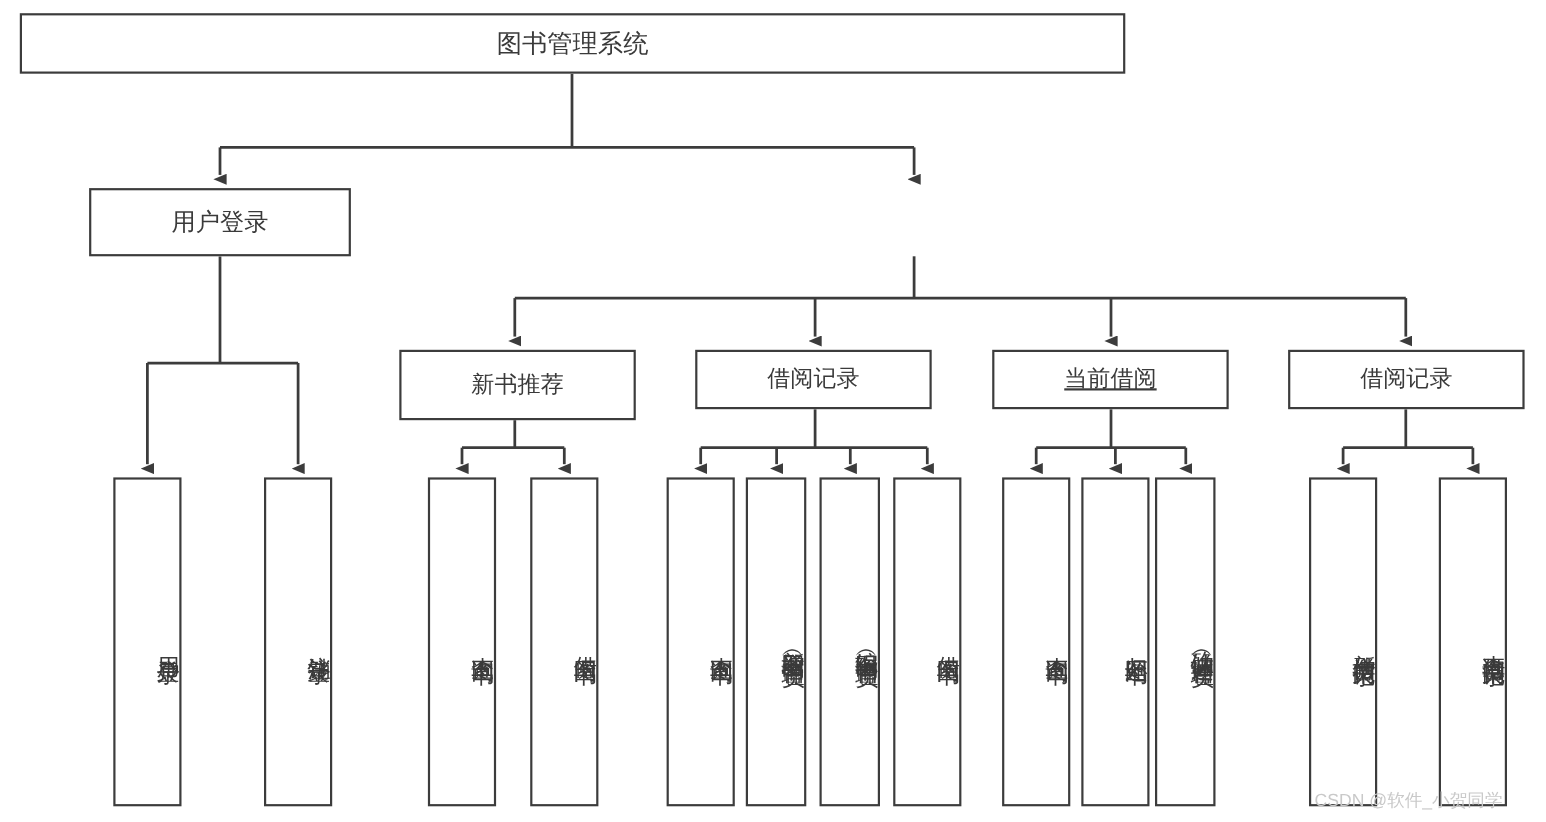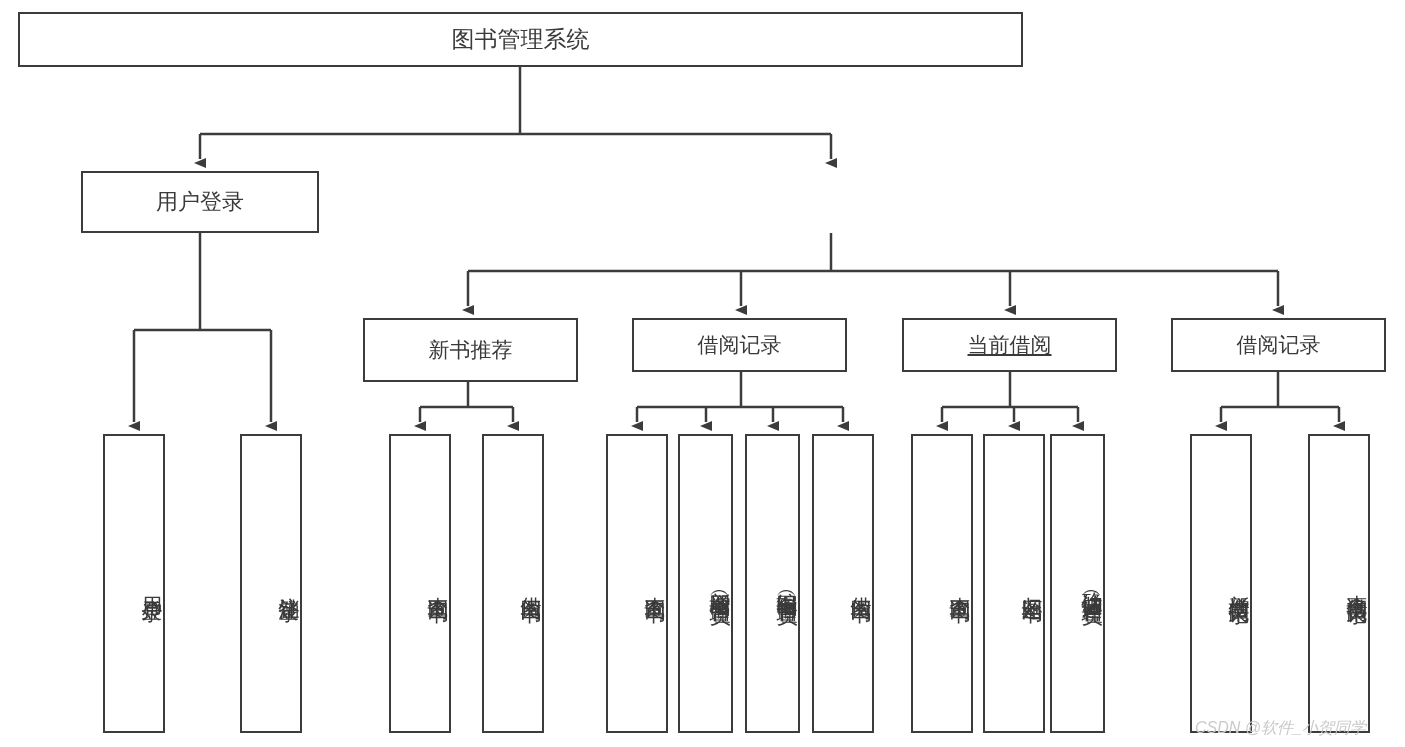--- a/index.html
+++ b/index.html
@@ -175,15 +175,15 @@
   <div class="node leaf" style="left:1050px; top:434px; width:55px; height:299px;">
     <span class="lbl">确认归还（管理员）</span>
   </div>
   <div class="node leaf" style="left:1190px; top:434px; width:62px; height:299px;">
     <span class="lbl">新增借阅记录</span>
   </div>
   <div class="node leaf" style="left:1308px; top:434px; width:62px; height:299px;">
     <span class="lbl">查询借阅记录</span>
   </div>
 
-  <div class="watermark" style="left:1195px; top:718px;font-style:italic;">CSDN @软件_小贺同学</div>
+  <div class="watermark" style="left:1195px; top:718px;">CSDN @软件_小贺同学</div>
 
 </div>
 
 </body></html>

